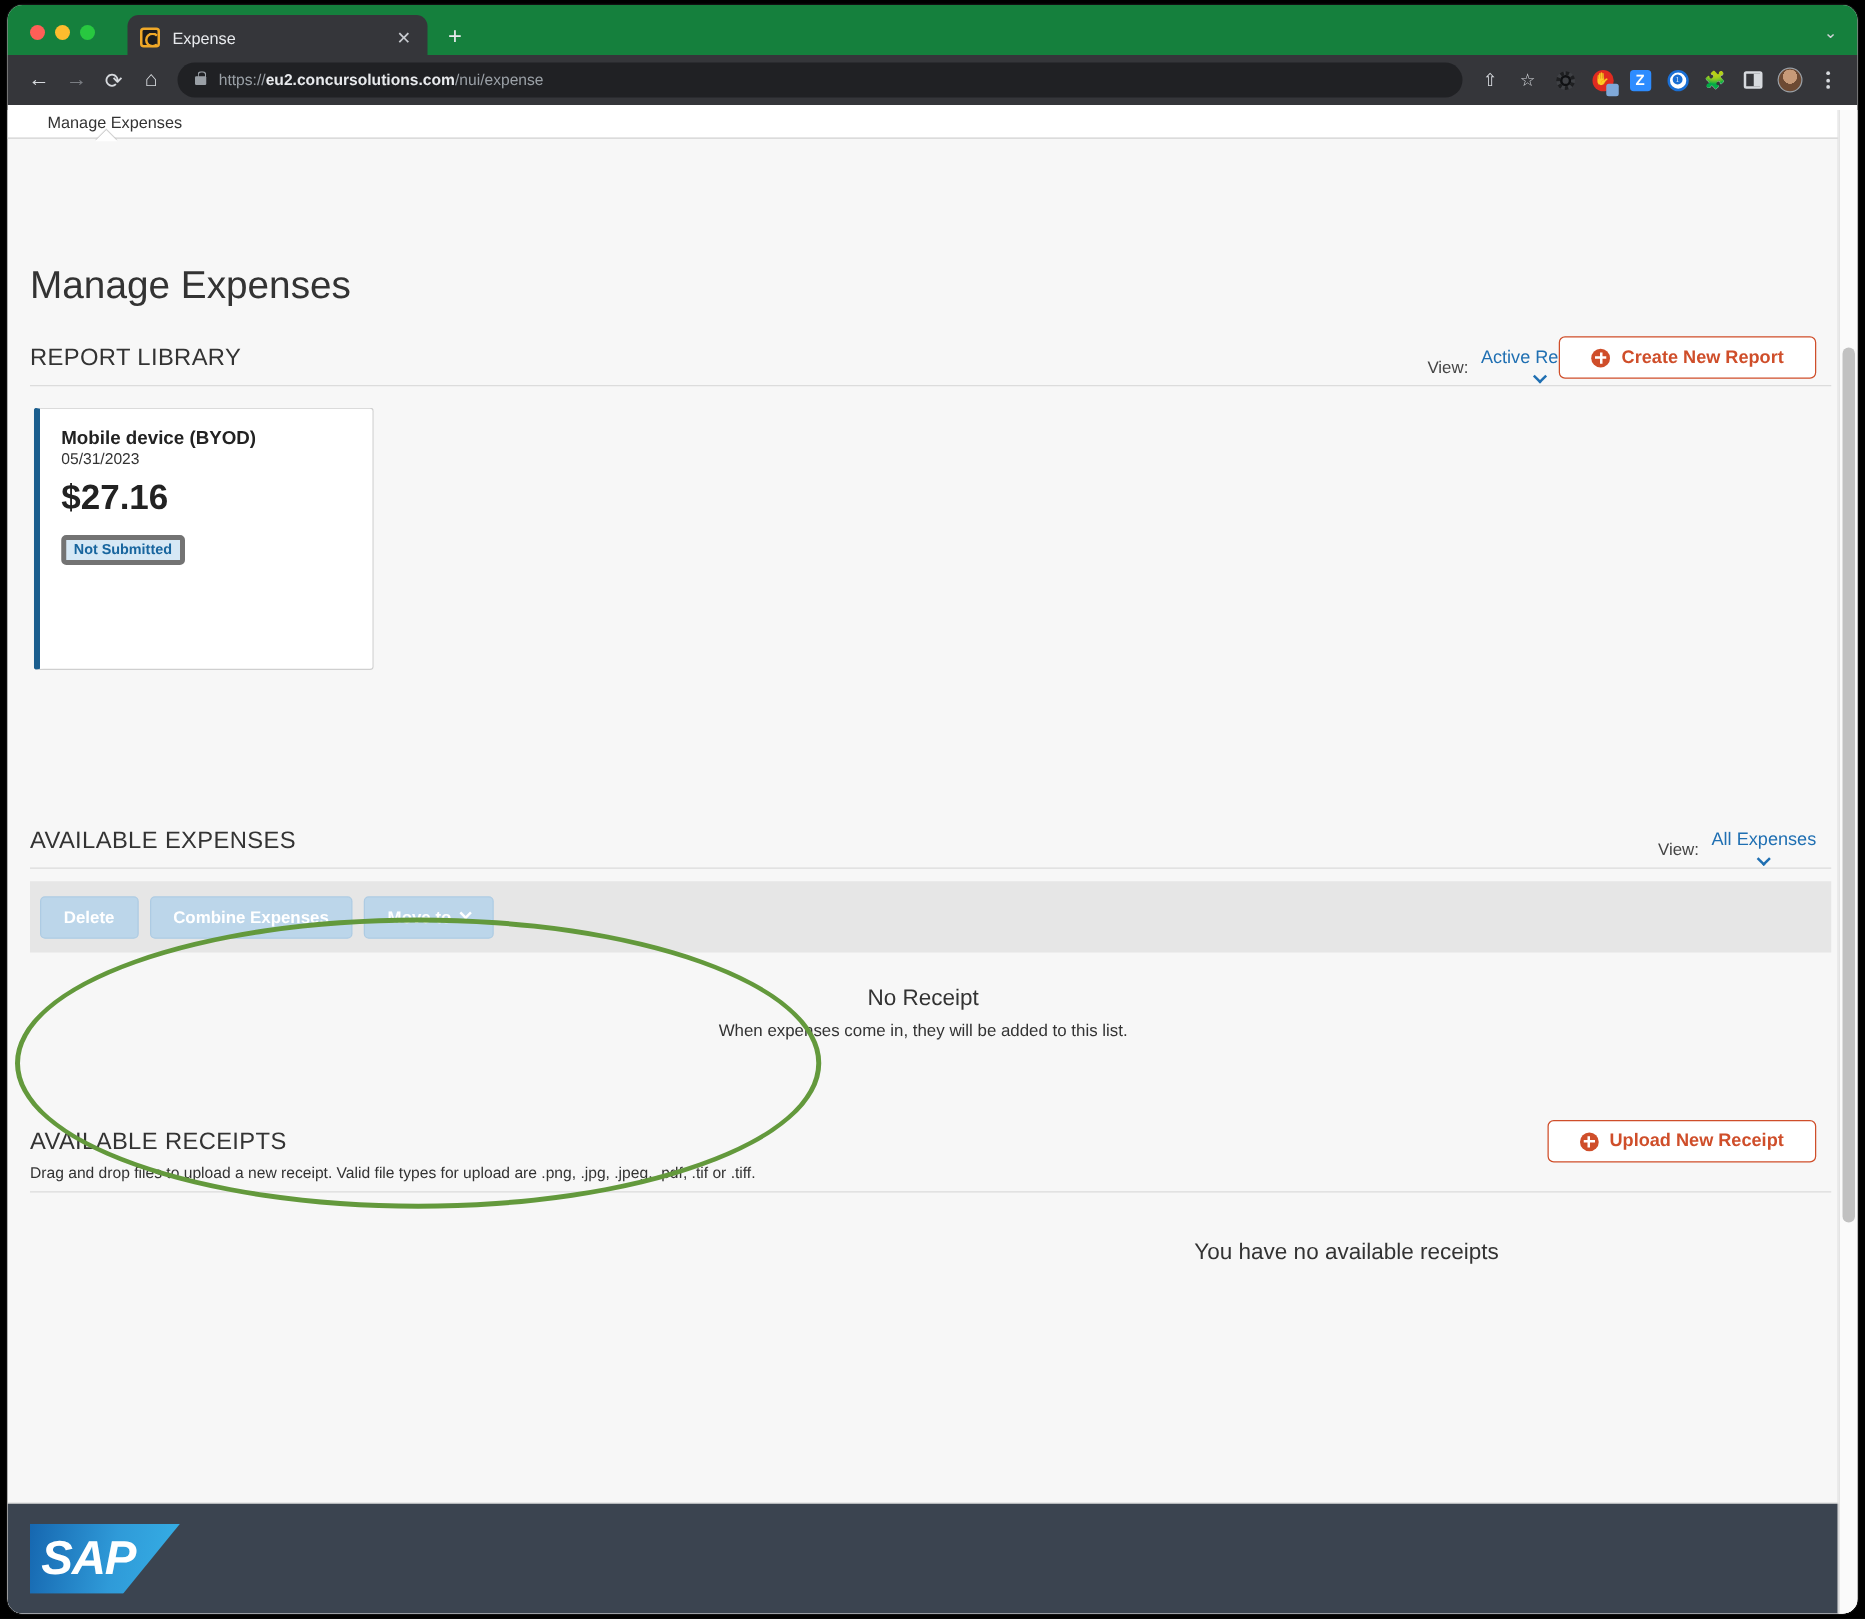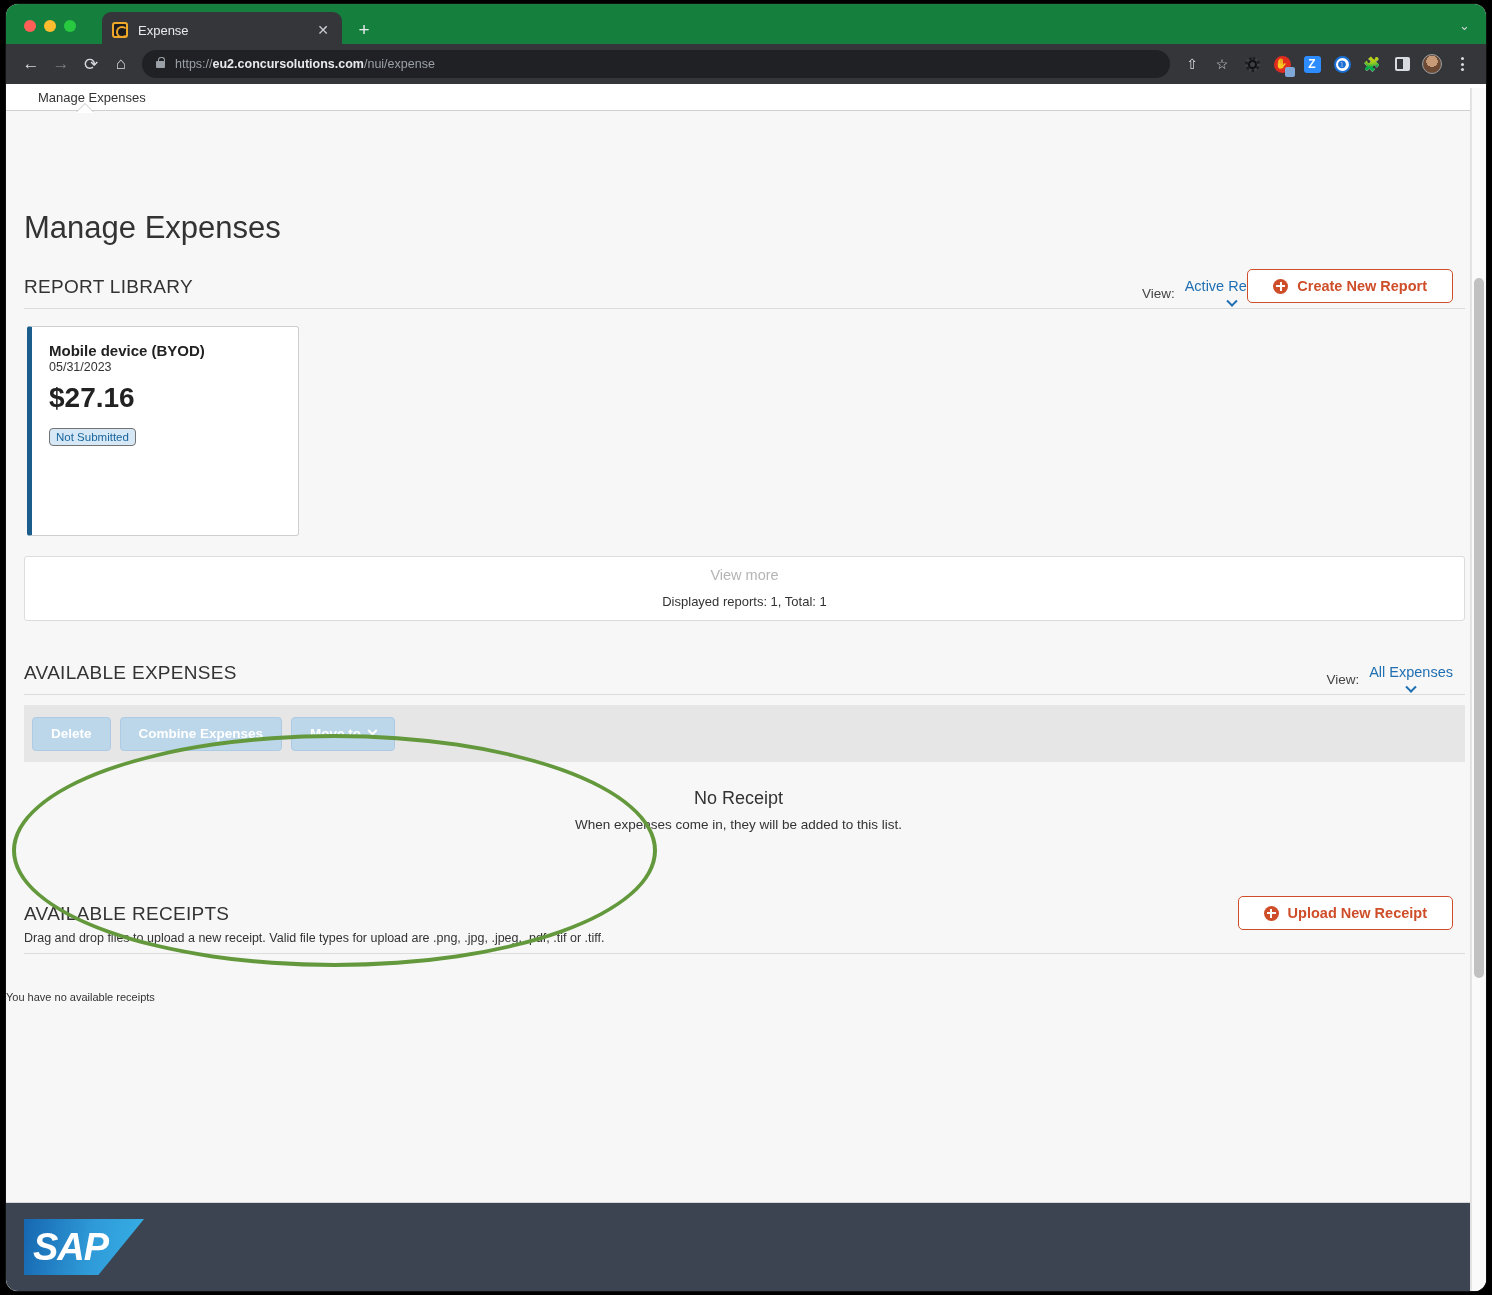--- a/index.html
+++ b/index.html
@@ -276,24 +276,24 @@
     border: 1px solid #cfcfcf;
     border-left: 5px solid #1b5e8e;
     border-radius: 3px;
     cursor: pointer;
   }
   .rc-title { position:absolute; left:17px; top:15px; font-size:15px; font-weight:700; color:#222; }
   .rc-date  { position:absolute; left:17px; top:33px; font-size:12.5px; color:#333; }
   .rc-amt   { position:absolute; left:17px; top:55px; font-size:28px; font-weight:700; color:#222; }
   .badge {
     position: absolute; left: 17px; top: 101px;
-    border: 1px solid #737373;
+    border: 4px solid #737373;
     background: #d6e8f5;
     color: #18659e;
-    font-size: 11.5px; font-weight: 400;
+    font-size: 11.5px; font-weight: 700;
     border-radius: 4px;
     padding: 2px 6px;
   }
 
   .viewmore-box {
     position: absolute; left: 18px; top: 468px;
     width: 1441px; height: 65px;
     background: #fff;
     border: 1px solid #dcdcdc;
     border-radius: 3px;
@@ -335,21 +335,21 @@
     text-align: center; font-size: 13.5px; color: #333;
   }
 
   .recv-desc {
     position: absolute; left: 18px; top: 843px;
     font-size: 12.5px; color: #333;
   }
 
   .receipts-empty {
     position: absolute; left: 0; width: 1193px; top: 903px;
-    text-align: left; font-size: 11px; color: #333;
+    text-align: right; font-size: 18px; color: #333;
   }
 
   
   .annot {
     position: absolute;
     left: 6px; top: 730px;
     width: 645px; height: 233px;
     border: 4px solid #63993c;
     border-radius: 50%;
     pointer-events: none;
@@ -482,24 +482,20 @@
         </button>
         <div class="hr" style="top:220px; width:1441px"></div>
 
         <div class="report-card">
           <div class="rc-title">Mobile device (BYOD)</div>
           <div class="rc-date">05/31/2023</div>
           <div class="rc-amt">$27.16</div>
           <div class="badge">Not Submitted</div>
         </div>
 
-        <div class="viewmore-box">
-          <div class="viewmore-link">View more</div>
-          <div class="viewmore-sub">Displayed reports: 1, Total: 1</div>
-        </div>
 
         <div class="section-head" style="top:574px">AVAILABLE EXPENSES</div>
         <div class="view-ctl" style="right:18px; top:576px">
           <span>View:</span>
           <span class="view-link">
             <span>All Expenses</span>
             <span class="chev"></span>
           </span>
         </div>
         <div class="hr" style="top:606px; width:1441px"></div>

